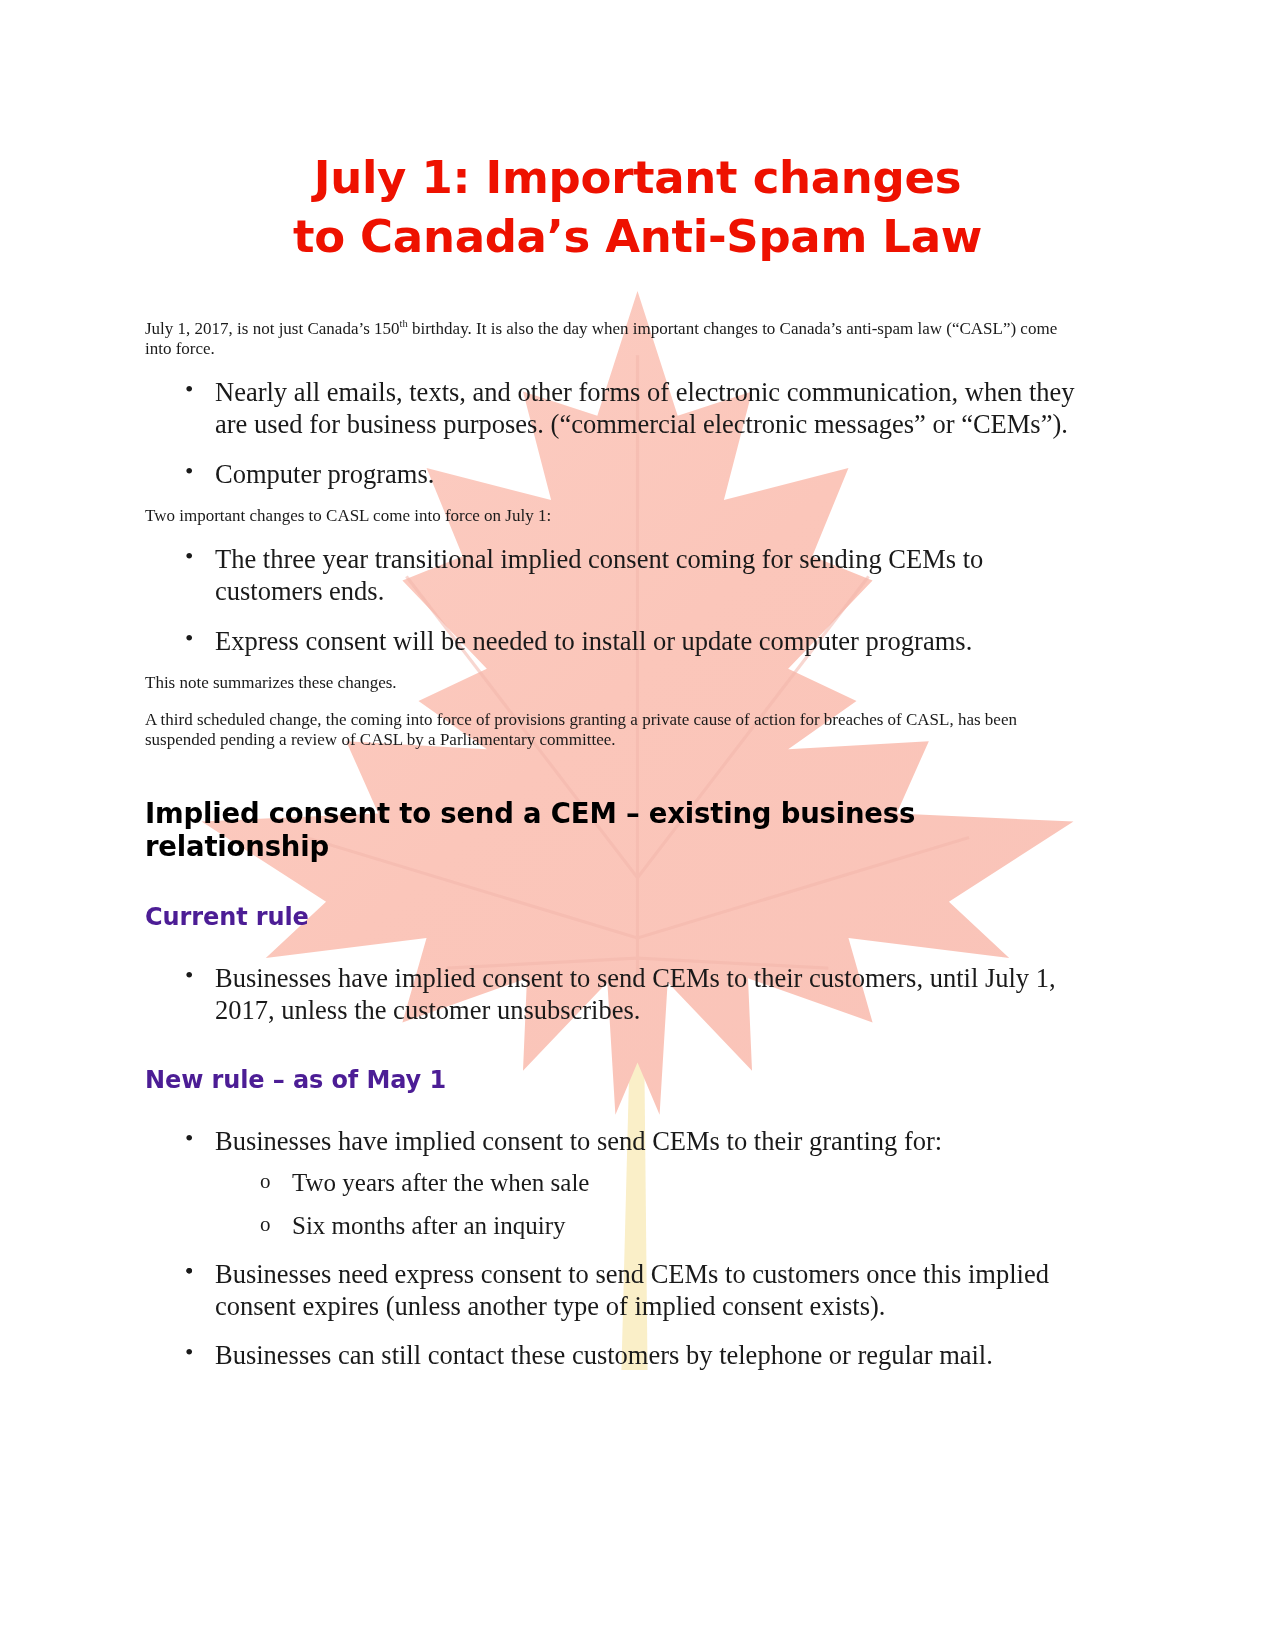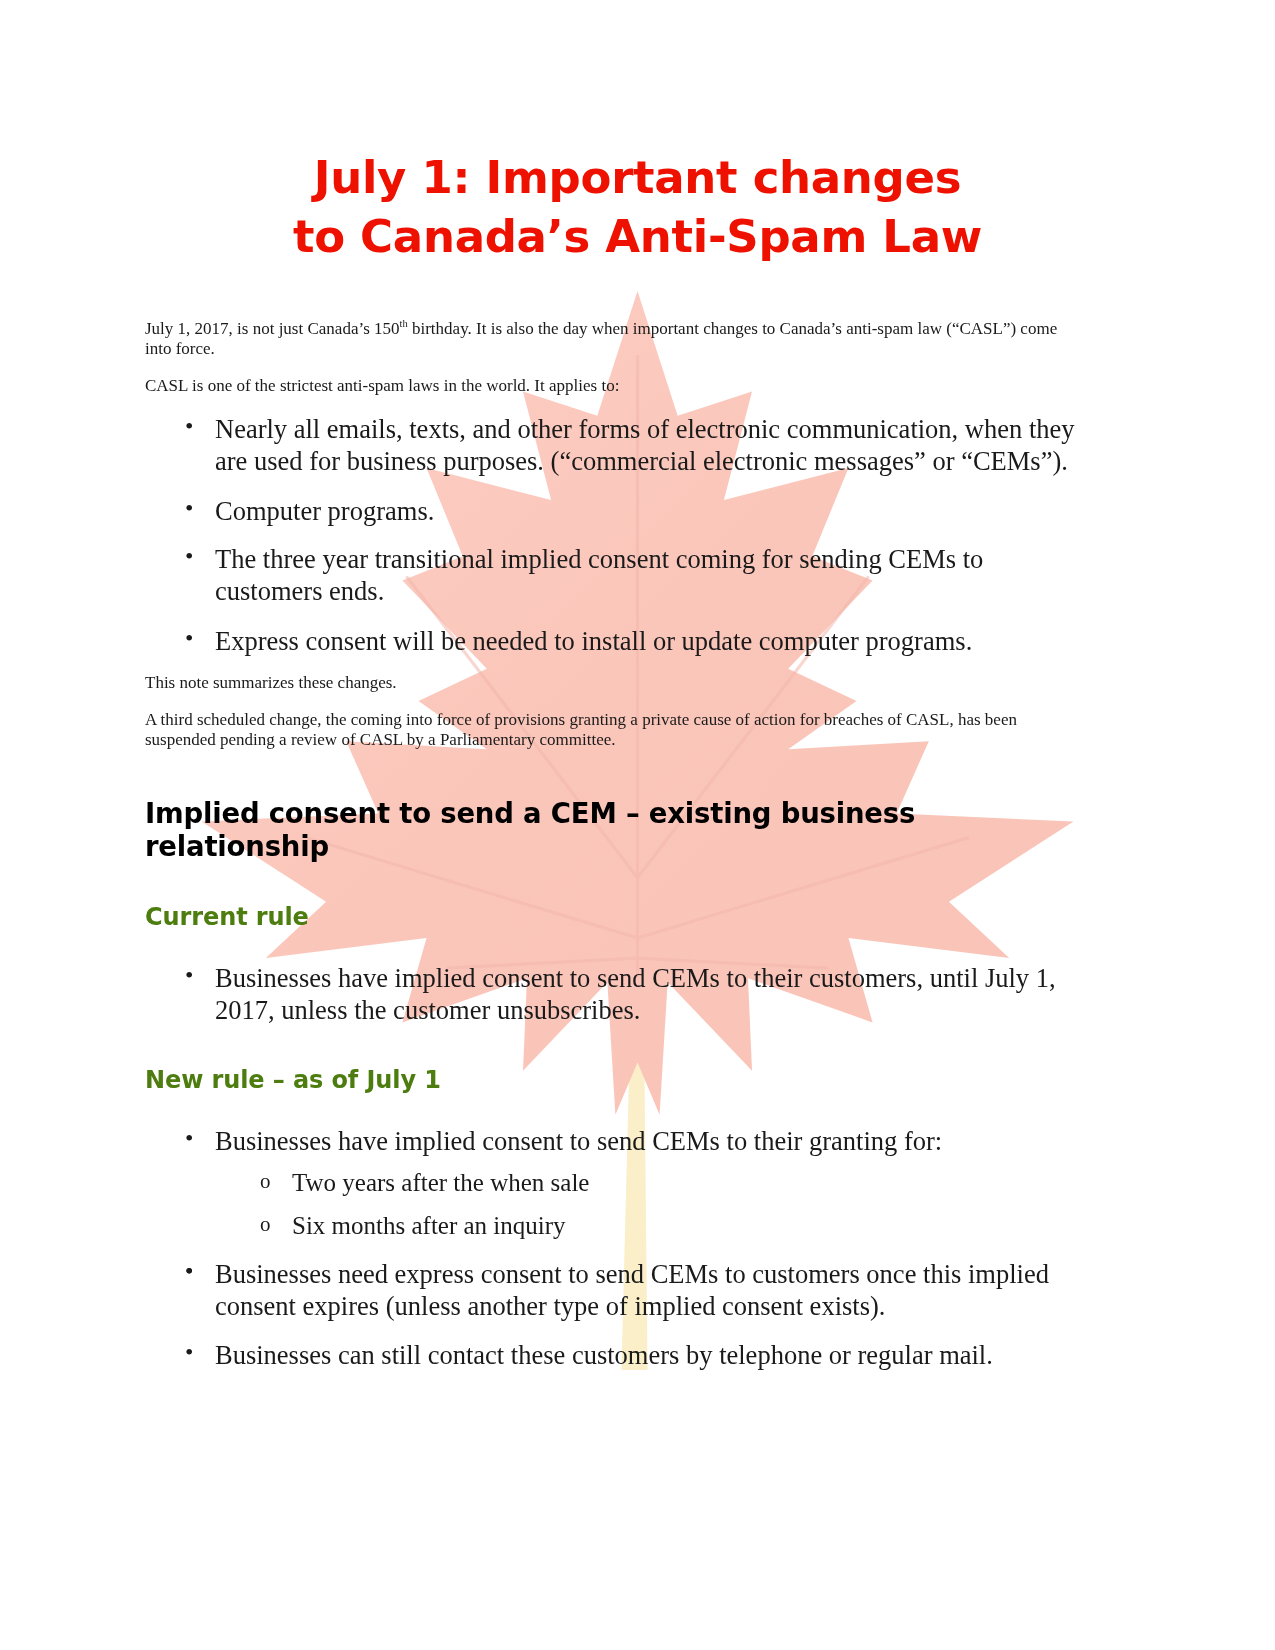--- a/index.html
+++ b/index.html
@@ -102,21 +102,21 @@
     line-height:1.2;
     color:#000000;
     letter-spacing:-0.2px;
   }
   h3.sec-blue{
     margin:40px 0 30px 0;
     font-family:"DejaVu Sans",sans-serif;
     font-weight:bold;
     font-size:24px;
     line-height:1.2;
-    color:#4d7c0f;
+    color:#4c1d95;
     letter-spacing:-0.1px;
   }
   .tight-top{margin-top:0;}
 </style>
 </head>
 <body>
 
 <div id="watermark" aria-hidden="true">
   <svg viewBox="0 0 450 545" xmlns="http://www.w3.org/2000/svg">
     <defs>
@@ -162,46 +162,46 @@
 
   <div class="doc-title">
     <div>July 1: Important changes</div>
     <div>to Canada’s Anti-Spam Law</div>
   </div>
 
   <div class="body-wrap">
 
     <p class="para"><span>July 1, 2017, is not just Canada’s 150</span><sup>th</sup><span> birthday. It is also the day when important changes to Canada’s anti-spam law (“CASL”) come into force.</span></p>
 
-    <p class="para">CASL is one of the strictest anti-spam laws in the world. It applies to:</p>
 
     <ul class="lv1">
       <li><span class="mk">•</span><span>Nearly all emails, texts, and other forms of electronic communication, when they are used for business purposes. (“commercial electronic messages” or “CEMs”).</span></li>
       <li><span class="mk">•</span><span>Computer programs.</span></li>
     </ul>
 
+    <p class="para">Two important changes to CASL come into force on July 1:</p>
 
     <ul class="lv1">
       <li><span class="mk">•</span><span>The three year transitional implied consent coming for sending CEMs to customers ends.</span></li>
       <li><span class="mk">•</span><span>Express consent will be needed to install or update computer programs.</span></li>
     </ul>
 
     <p class="para">This note summarizes these changes.</p>
 
     <p class="para">A third scheduled change, the coming into force of provisions granting a private cause of action for breaches of CASL, has been suspended pending a review of CASL by a Parliamentary committee.</p>
 
     <h2 class="sec-red">Implied consent to send a CEM – existing business relationship</h2>
 
     <h3 class="sec-blue tight-top">Current rule</h3>
 
     <ul class="lv1">
       <li><span class="mk">•</span><span>Businesses have implied consent to send CEMs to their customers, until July 1, 2017, unless the customer unsubscribes.</span></li>
     </ul>
 
-    <h3 class="sec-blue">New rule – as of July 1</h3>
+    <h3 class="sec-blue">New rule – as of May 1</h3>
 
     <ul class="lv1">
       <li>
         <span class="mk">•</span>
         <span>Businesses have implied consent to send CEMs to their granting for:</span>
         <ul class="lv2">
           <li><span class="mk">o</span><span>Two years after the when sale</span></li>
           <li><span class="mk">o</span><span>Six months after an inquiry</span></li>
         </ul>
       </li>

